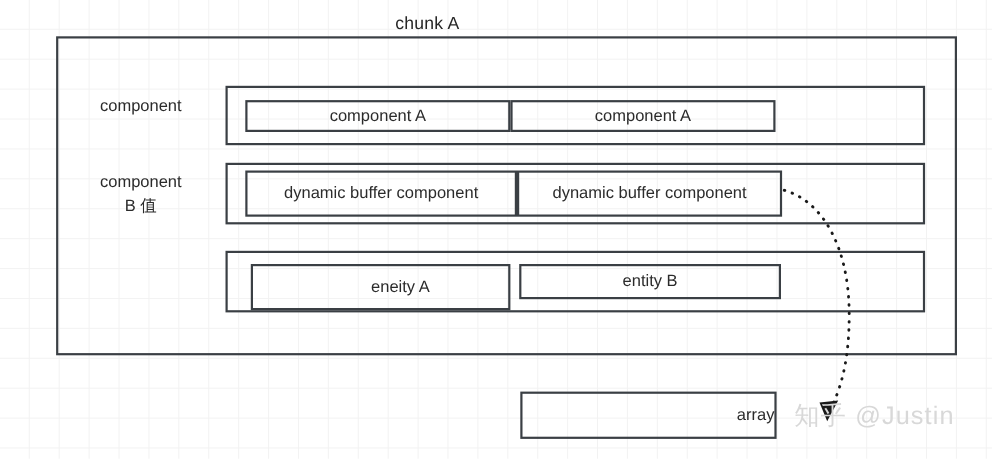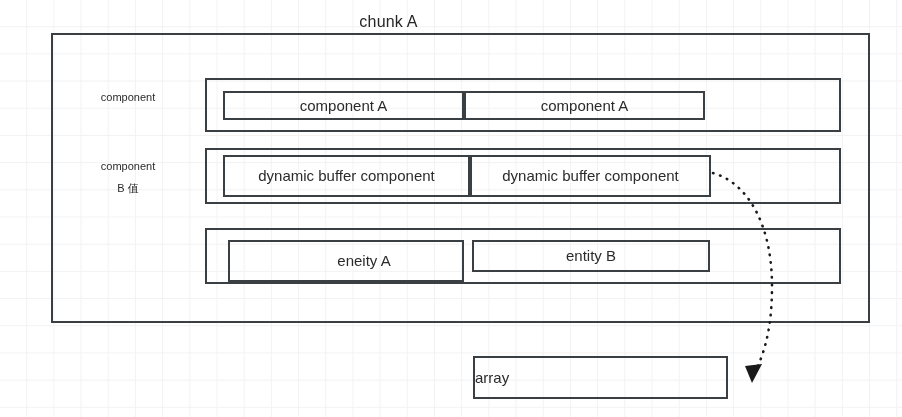--- a/index.html
+++ b/index.html
@@ -51,21 +51,21 @@
     background: transparent;
     box-sizing: border-box;
   }
 
   
   .row-label {
     position: absolute;
     left: 58px;
     width: 140px;
     text-align: center;
-    font-size: 11px;
+    font-size: 15px;
     line-height: 22px;
     color: #2b2b2b;
   }
   .row-label .l2 { display: block; }
 
   
   .row-frame {
     position: absolute;
     left: 205px;
     width: 636px;
@@ -106,27 +106,27 @@
   .row3 { top: 228px; height: 56px; }
   .row3-label { top: 247px; }
   .row3-cell-a { left: 228px; top: 240px; width: 236px; height: 42px; padding-left: 36px; }
   .row3-cell-b { left: 472px; top: 240px; width: 238px; height: 32px; }
 
   
   .array-box {
     position: absolute;
     left: 473px;
     top: 356px;
-    width: 255px;
+    width: 233px;
     height: 43px;
     border: 2px solid #3a3f44;
     box-sizing: border-box;
     display: flex;
     align-items: center;
-    justify-content: flex-start;
+    justify-content: flex-end;
     font-size: 15px;
     color: #2b2b2b;
     background: transparent;
   }
 
   
   .connector {
     position: absolute;
     left: 0;
     top: 0;
@@ -191,14 +191,15 @@
     <span>array</span>
   </div>
 
   <svg class="connector" viewBox="0 0 902 417" xmlns="http://www.w3.org/2000/svg">
     <path d="M 713 173
              C 748 183, 772 225, 772 286
              C 772 324, 766 348, 757 368" fill="none" stroke="#1a1a1a" stroke-width="2.6" stroke-linecap="round" stroke-dasharray="0.5 7"></path>
     <polygon points="752,383 762,364 745,366" fill="#1a1a1a"></polygon>
   </svg>
 
+  <div class="watermark">知乎 @Justin</div>
 
 </div>
 
 </body></html>

